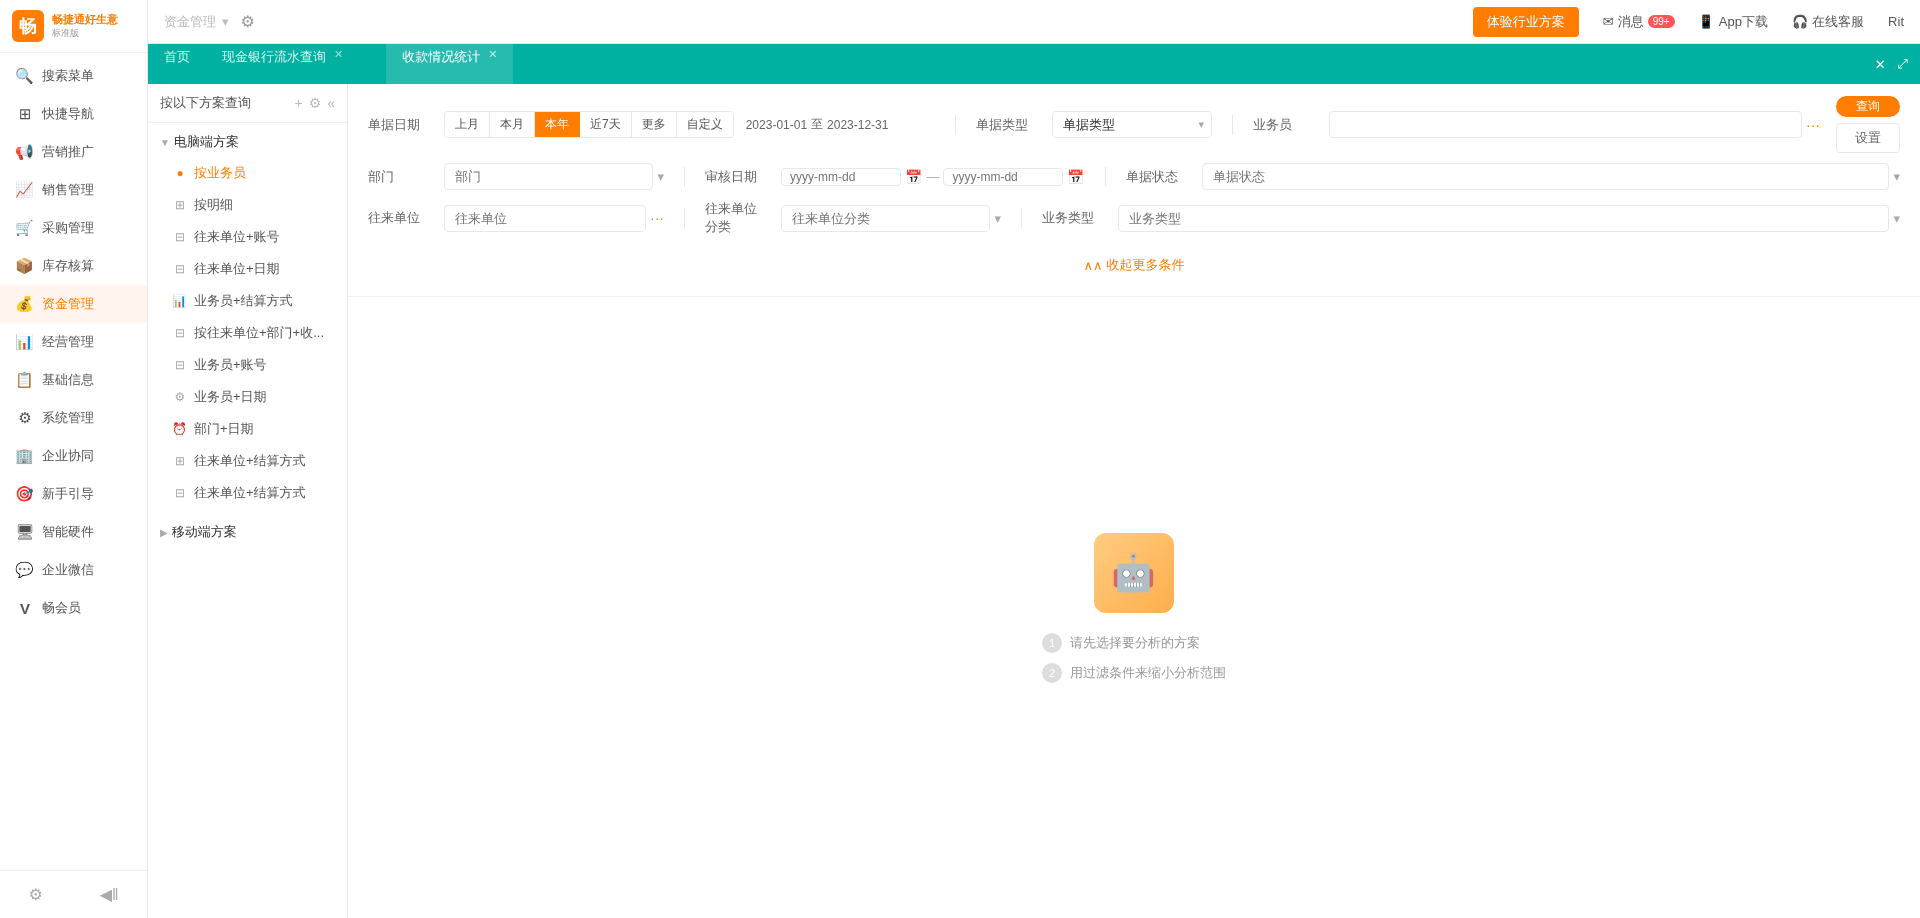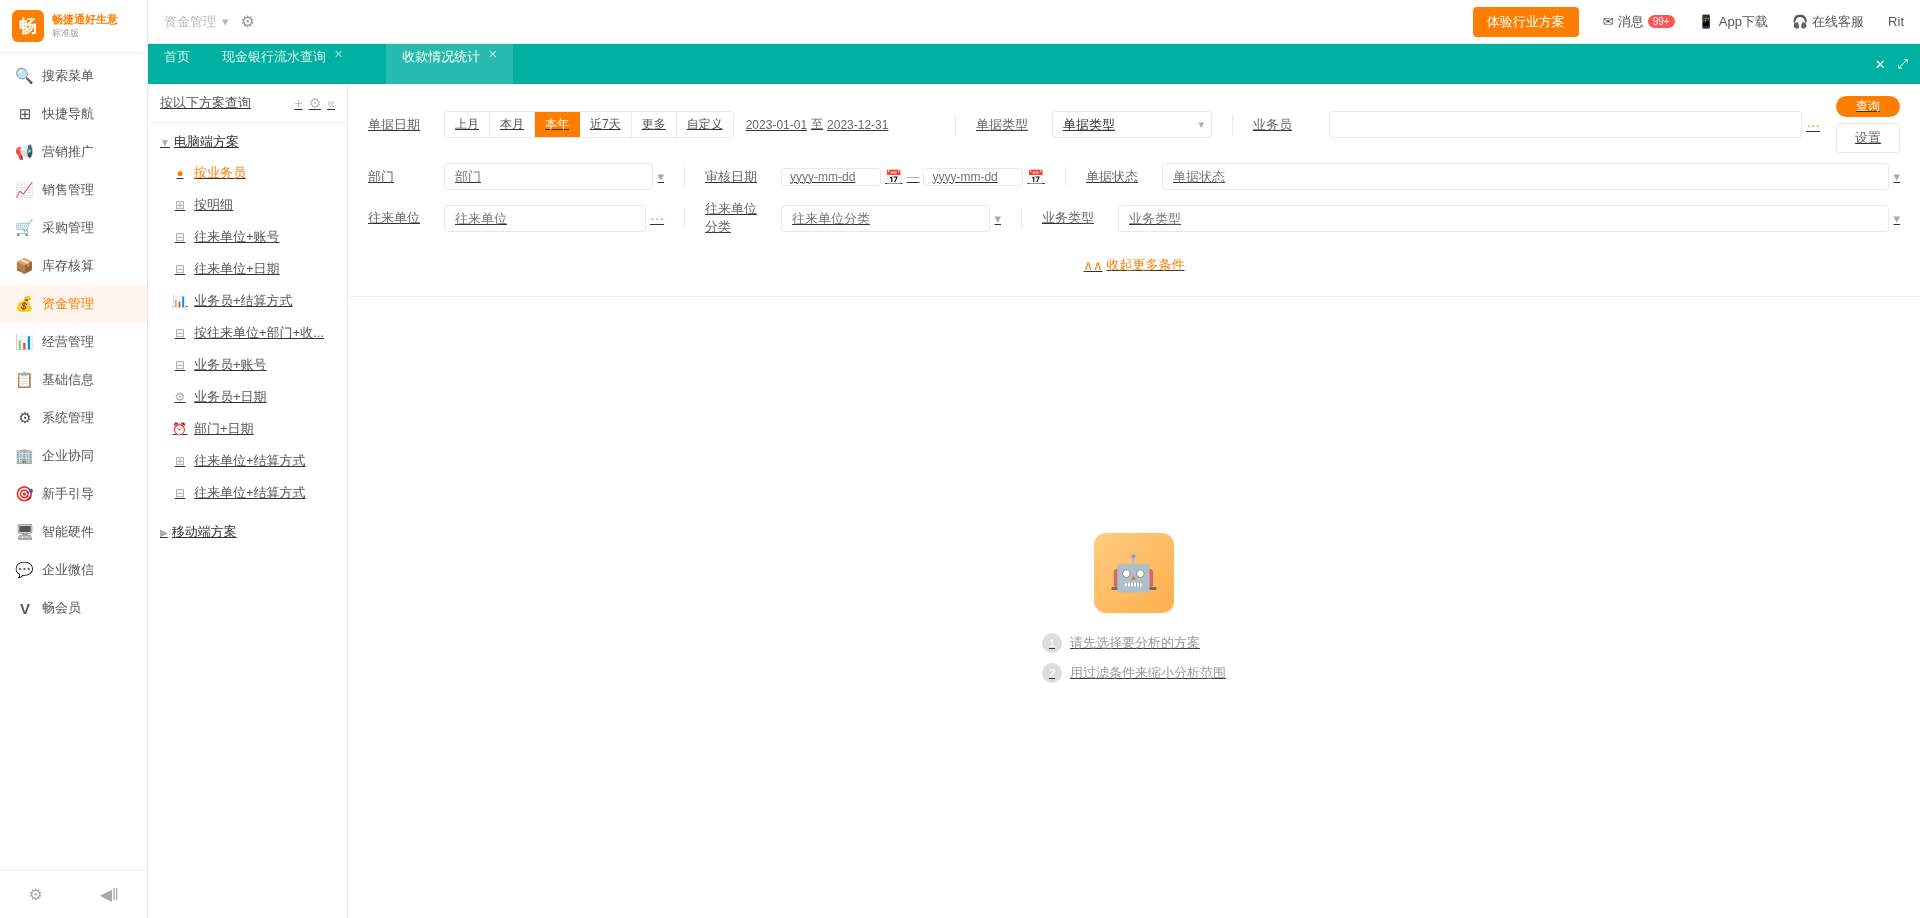--- a/index.html
+++ b/index.html
@@ -36,21 +36,21 @@
     .tab.active { background: rgba(255,255,255,0.15); opacity: 1; margin-left: 27px; }
     .tab-close { font-size: 11px; opacity: 0.7; }
     .tabbar-right { margin-left: auto; display: flex; align-items: center; padding: 0 12px; gap: 12px; color: white; }
 
     
     .page-header { background: white; padding: 10px 20px; display: flex; align-items: center; justify-content: space-between; border-bottom: 1px solid #f0f0f0; }
     .page-title { font-size: 18px; font-weight: bold; color: #333; border: 2px solid #e55; padding: 2px 8px; border-radius: 2px; }
     .page-actions { display: flex; align-items: center; gap: 12px; color: #ff7d00; font-size: 13px; cursor: pointer; }
 
     
-    .content-area { flex: 1; display: flex; overflow: hidden; background: #fde047; text-decoration: underline; }
+    .content-area { flex: 1; display: flex; overflow: hidden; background: #fde047; }
 
     
     .left-panel { width: 200px; background: white; border-right: 1px solid #e8e8e8; display: flex; flex-direction: column; flex-shrink: 0; overflow-y: auto; }
     .left-panel-header { padding: 10px 12px; display: flex; align-items: center; gap: 6px; border-bottom: 1px solid #f0f0f0; }
     .left-panel-title { font-size: 13px; color: #555; flex: 1; }
     .left-panel-action { color: #bbb; cursor: pointer; font-size: 14px; }
     .scheme-group { padding: 4px 0; }
     .scheme-group-title { display: flex; align-items: center; gap: 4px; padding: 6px 12px; font-size: 13px; color: #333; cursor: pointer; }
     .scheme-group-title .arrow { color: #aaa; font-size: 10px; }
     .scheme-item { display: flex; align-items: center; gap: 6px; padding: 7px 12px 7px 24px; font-size: 13px; color: #555; cursor: pointer; }
@@ -70,21 +70,21 @@
     .date-tabs { display: flex; align-items: center; gap: 0; border: 1px solid #e8e8e8; border-radius: 4px; overflow: hidden; }
     .date-tab { padding: 4px 10px; font-size: 12px; cursor: pointer; color: #555; border-right: 1px solid #e8e8e8; background: white; }
     .date-tab:last-child { border-right: none; }
     .date-tab.active { background: #ff7d00; color: white; border-color: #ff7d00; }
     .date-range { display: flex; align-items: center; gap: 4px; font-size: 12px; color: #666; }
     .filter-select { border: 1px solid #e8e8e8; border-radius: 4px; padding: 5px 28px 5px 10px; font-size: 13px; color: #333; background: white; cursor: pointer; min-width: 160px; appearance: none; position: relative; }
     .select-wrapper { position: relative; display: inline-flex; align-items: center; }
     .select-wrapper::after { content: '▾'; position: absolute; right: 8px; color: #aaa; font-size: 11px; pointer-events: none; }
     .filter-input { border: 1px solid #e8e8e8; border-radius: 4px; padding: 5px 10px; font-size: 13px; color: #999; background: white; min-width: 140px; }
     .date-input-group { display: flex; align-items: center; gap: 4px; }
-    .date-input { border: 1px solid #e8e8e8; border-radius: 4px; padding: 1px 8px; font-size: 12px; color: #999; width: 100px; }
+    .date-input { border: 1px solid #e8e8e8; border-radius: 4px; padding: 1px 8px; font-size: 12px; color: #999; width: 120px; }
     .date-separator { color: #aaa; }
     .more-conditions { display: flex; align-items: center; justify-content: center; padding: 10px; color: #ff7d00; cursor: pointer; font-size: 13px; gap: 4px; }
 
     .action-btns { display: flex; flex-direction: column; gap: 6px; }
     .btn-query { background: #ff7d00; color: white; border: none; border-radius: 12px; padding: 2px 20px; font-size: 12px; cursor: pointer; }
     .btn-setting { background: white; color: #666; border: 1px solid #e8e8e8; border-radius: 4px; padding: 5px 16px; font-size: 13px; cursor: pointer; }
 
     
     .empty-state { flex: 1; display: flex; flex-direction: column; align-items: center; justify-content: center; background: white; margin: 0; }
     .empty-steps { display: flex; flex-direction: column; gap: 10px; }

